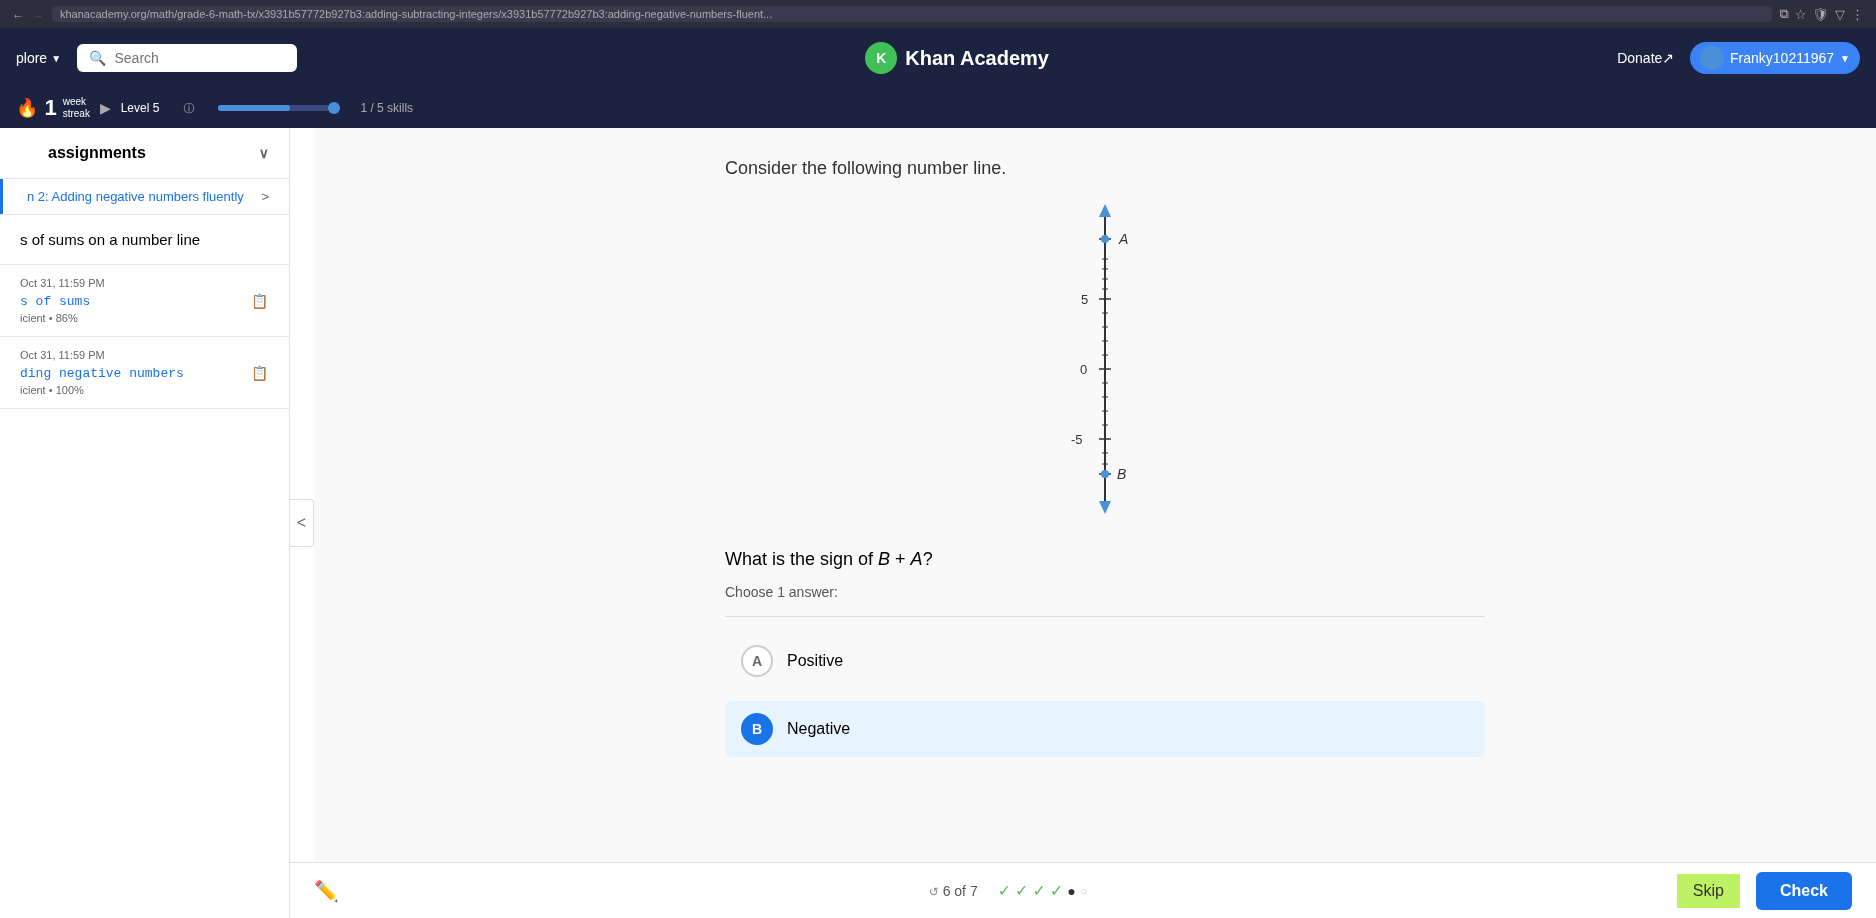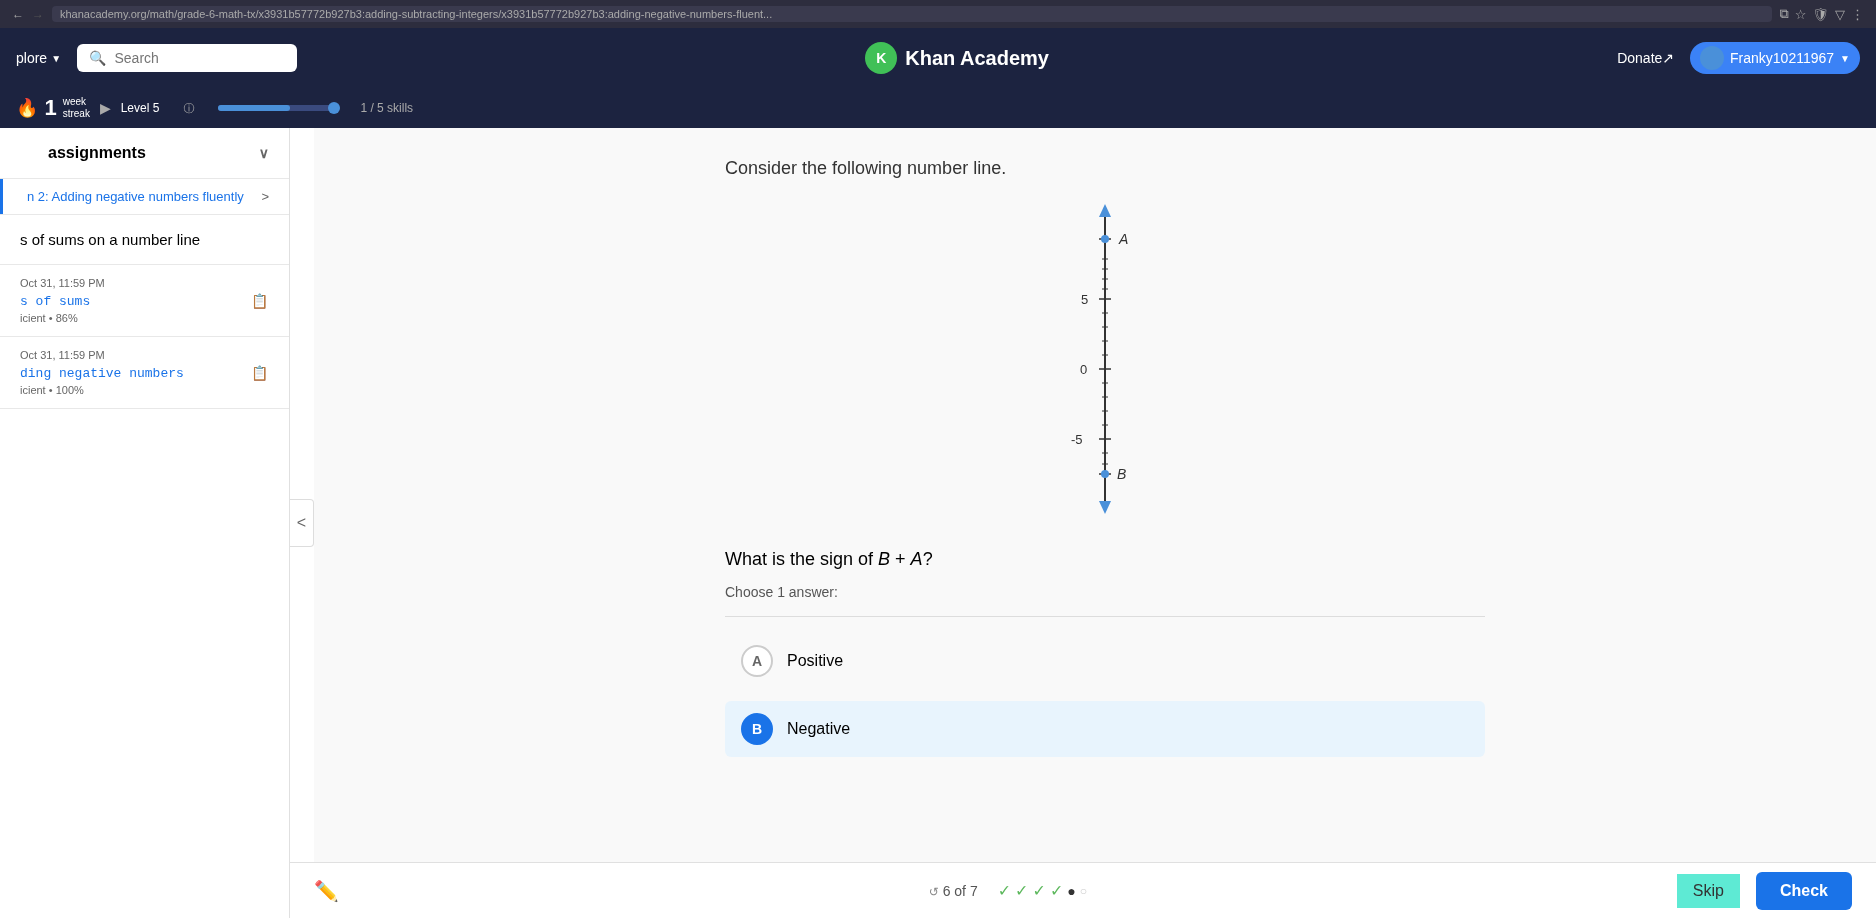--- a/index.html
+++ b/index.html
@@ -201,21 +201,21 @@
       height: 56px;
       gap: 16px;
       z-index: 100;
     }
     .pencil-icon { color: #666; font-size: 20px; cursor: pointer; }
     .progress-center { flex: 1; display: flex; align-items: center; justify-content: center; gap: 20px; }
     .progress-count { font-size: 14px; color: #555; }
     .progress-dots { display: flex; gap: 4px; align-items: center; }
     .prog-check { color: #5cb85c; font-size: 16px; }
     .skip-btn {
-      background: #5eead4;
+      background: #bef264;
       border: none;
       color: #333;
       font-size: 16px;
       cursor: pointer;
       padding: 8px 16px;
     }
     .check-btn {
       background: #1a73e8;
       color: #fff;
       border: none;

